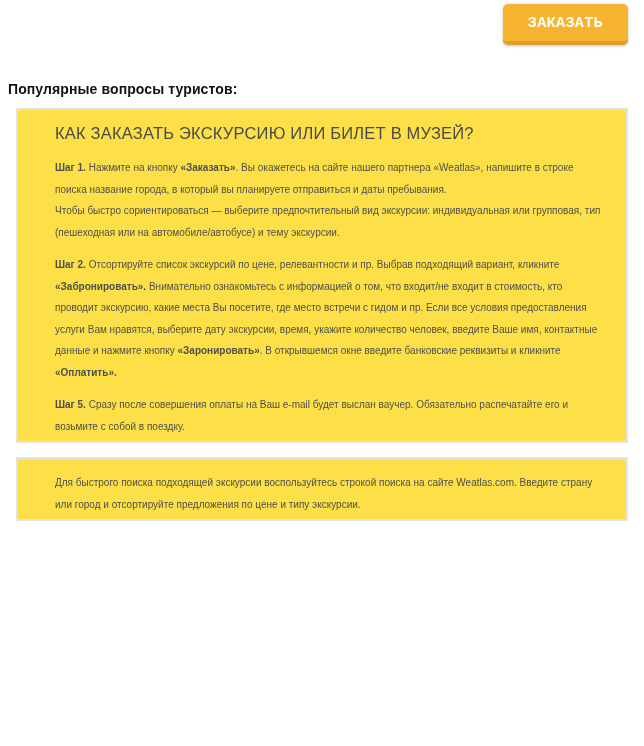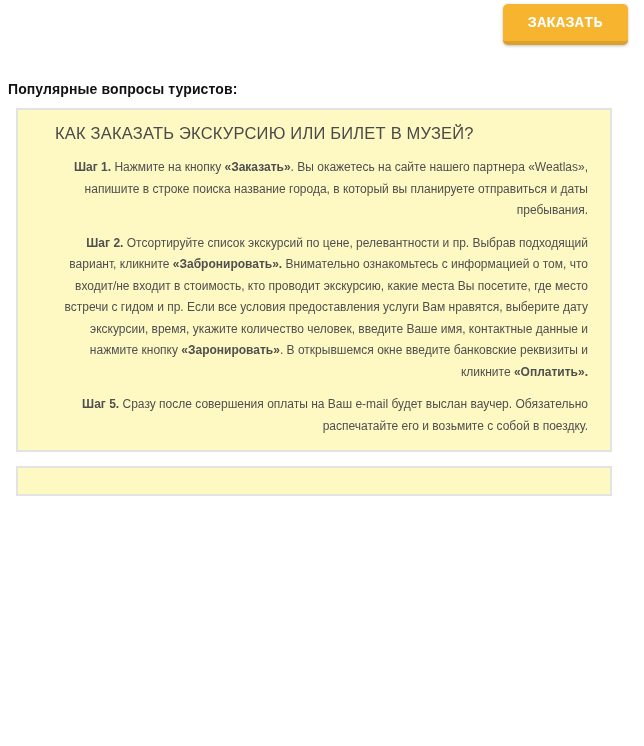--- a/index.html
+++ b/index.html
@@ -18,53 +18,54 @@
     font-size: 15px; font-weight: bold; letter-spacing: 0.4px;
     padding: 11px 25px 9px 25px;
     box-shadow: 0 1px 3px rgba(0,0,0,0.25);
   }
   .page-heading {
     margin: 36px 0 11px 8px;
     font-size: 14px; font-weight: bold; color: #111111;
     letter-spacing: 0.1px;
   }
   .faq-box {
-    margin: 0 32px 14px 16px;
+    margin: 0 16px 14px 16px;
     border: 2px solid #e3e3e3;
-    background: #fef9c3;
-    padding: 13px 22px 13px 37px;
+    background: #fde047;
+    padding: 13px 22px 4px 37px;
   }
   .faq-title {
     font-size: 16.5px; font-weight: 400; color: #4a4a4a;
     letter-spacing: 0.2px;
     margin: 0 0 13px 0; line-height: 21px;
   }
   .para {
-    font-size: 12px; line-height: 21.5px; color: #4f4f4f;
+    font-size: 10px; line-height: 21.5px; color: #4f4f4f;
     margin: 0;
-    text-align: right;
   }
   .para.step { margin-top: 11px; }
   .b { font-weight: bold; }
 </style>
 </head>
 <body>
 
 <div class="topbar">
   <button class="order-btn">ЗАКАЗАТЬ</button>
 </div>
 
 <h1 class="page-heading">Популярные вопросы туристов:</h1>
 
 <section class="faq-box">
   <h2 class="faq-title">КАК ЗАКАЗАТЬ ЭКСКУРСИЮ ИЛИ БИЛЕТ В МУЗЕЙ?</h2>
 
   <p class="para"><span class="b">Шаг 1.</span><span> Нажмите на кнопку </span><span class="b">«Заказать»</span><span>. Вы окажетесь на сайте нашего партнера «Weatlas», напишите в строке поиска название города, в который вы планируете отправиться и даты пребывания.</span></p>
 
 
+  <p class="para"><span>Чтобы быстро сориентироваться — выберите предпочтительный вид экскурсии: индивидуальная или групповая, тип (пешеходная или на автомобиле/автобусе) и тему экскурсии.</span></p>
 
   <p class="para step"><span class="b">Шаг 2.</span><span> Отсортируйте список экскурсий по цене, релевантности и пр. Выбрав подходящий вариант, кликните </span><span class="b">«Забронировать».</span><span> Внимательно ознакомьтесь с информацией о том, что входит/не входит в стоимость, кто проводит экскурсию, какие места Вы посетите, где место встречи с гидом и пр. Если все условия предоставления услуги Вам нравятся, выберите дату экскурсии, время, укажите количество человек, введите Ваше имя, контактные данные и нажмите кнопку </span><span class="b">«Заронировать»</span><span>. В открывшемся окне введите банковские реквизиты и кликните </span><span class="b">«Оплатить».</span></p>
 
   <p class="para step"><span class="b">Шаг 5.</span><span> Сразу после совершения оплаты на Ваш e-mail будет выслан ваучер. Обязательно распечатайте его и возьмите с собой в поездку.</span></p>
 </section>
 
 <section class="faq-box">
+  <p class="para"><span>Для быстрого поиска подходящей экскурсии воспользуйтесь строкой поиска на сайте Weatlas.com. Введите страну или город и отсортируйте предложения по цене и типу экскурсии.</span></p>
 </section>
 
 </body></html>

